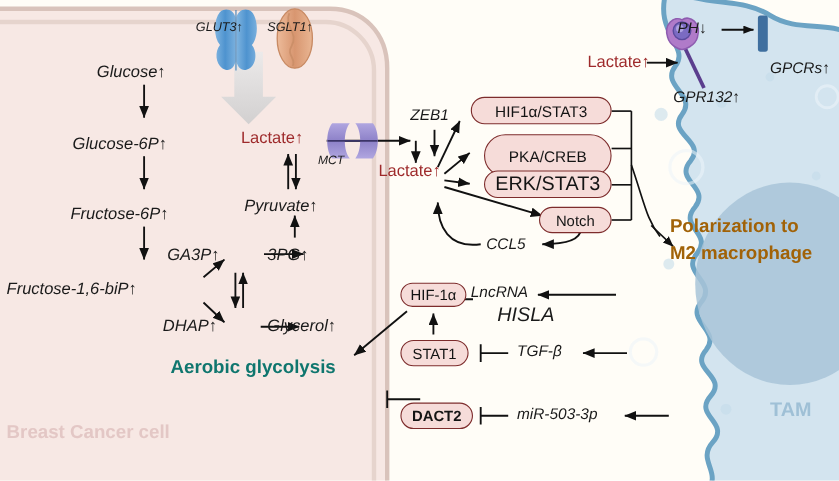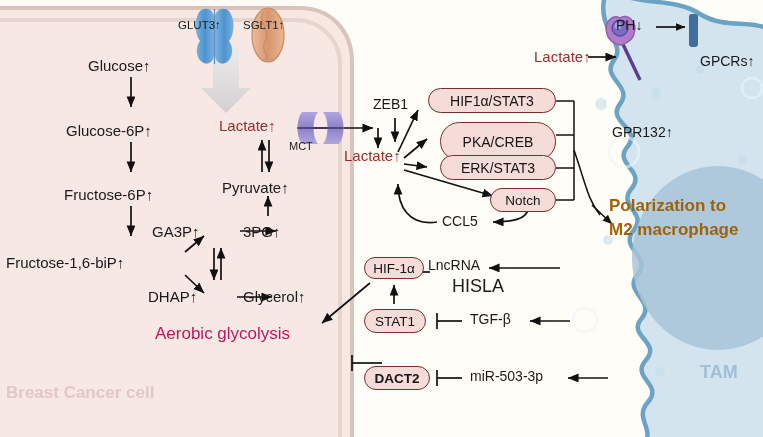--- a/index.html
+++ b/index.html
@@ -1,23 +1,23 @@
 <!DOCTYPE html>
 <html><head>
 <meta charset="utf-8">
 <style>
   html,body{margin:0;padding:0;background:#fff;}
   body{width:763px;height:437px;overflow:hidden;
        font-family:"Liberation Sans","DejaVu Sans",sans-serif;}
   #stage{position:relative;width:763px;height:437px;background:#fffdf7;overflow:hidden;}
   #svgroot{position:absolute;left:0;top:0;width:763px;height:437px;}
   .lbl{position:absolute;white-space:nowrap;line-height:1;}
-  .blk{color:#1a1a1a;}
+  .blk{color:#1a1a1a;font-style:italic;}
   .red{color:#9e2a2b;}
-  .dkred{color:#be185d;font-weight:normal;}
+  .dkred{color:#0f766e;font-weight:bold;}
   .ghost{color:#e3c7c5;font-weight:bold;}
   .tam{color:#9fc0d6;font-weight:bold;}
   .pol{color:#a16207;font-weight:bold;}
   .pillbox{position:absolute;display:flex;align-items:center;justify-content:center;
       background:#f6dcd9;border:1.6px solid #7d2c2c;border-radius:999px;
       color:#141414;white-space:nowrap;box-sizing:border-box;}
 </style>
 </head>
 <body>
 
@@ -230,37 +230,37 @@
 <div class="lbl blk" style="left:452px;top:277px;font-size:18px;">HISLA</div>
 <div class="lbl blk" style="left:470px;top:312px;font-size:14px;">TGF-β</div>
 <div class="lbl blk" style="left:470px;top:369px;font-size:14px;">miR-503-3p</div>
 
 <div class="pillbox" style="left:428px;top:88px;width:128px;height:25px;font-size:14px;">
       <span>HIF1α/STAT3</span>
     </div>
 <div class="pillbox" style="left:440px;top:122px;width:116px;height:39px;font-size:14px;">
       <span>PKA/CREB</span>
     </div>
-<div class="pillbox" style="left:440px;top:155px;width:116px;height:25px;font-size:14px;">
+<div class="pillbox" style="left:440px;top:155px;width:116px;height:25px;font-size:18px;">
       <span>ERK/STAT3</span>
     </div>
 <div class="pillbox" style="left:490px;top:188px;width:66px;height:24px;font-size:13.5px;">
       <span>Notch</span>
     </div>
 
 <div class="pillbox" style="left:364px;top:257px;width:60px;height:22px;font-size:13.5px;">
       <span>HIF-1α</span>
     </div>
 <div class="pillbox" style="left:364px;top:309px;width:62px;height:24px;font-size:13.5px;">
       <span>STAT1</span>
     </div>
 <div class="pillbox" style="left:364px;top:366px;width:66px;height:24px;font-size:13.5px;font-weight:bold;">
       <span>DACT2</span>
     </div>
 
 <div class="lbl blk" style="left:616px;top:18px;font-size:14px;">PH↓</div>
 <div class="lbl blk" style="left:700px;top:54px;font-size:14px;">GPCRs↑</div>
-<div class="lbl blk" style="left:612px;top:81px;font-size:14px;margin-top:44px;">GPR132↑</div>
+<div class="lbl blk" style="left:612px;top:81px;font-size:14px;">GPR132↑</div>
 <div class="lbl pol" style="left:609px;top:197px;font-size:17px;">Polarization to</div>
 <div class="lbl pol" style="left:609px;top:221px;font-size:17px;">M2 macrophage</div>
 <div class="lbl tam" style="left:700px;top:363px;font-size:18px;">TAM</div>
 
 </div>
 
 </body></html>

